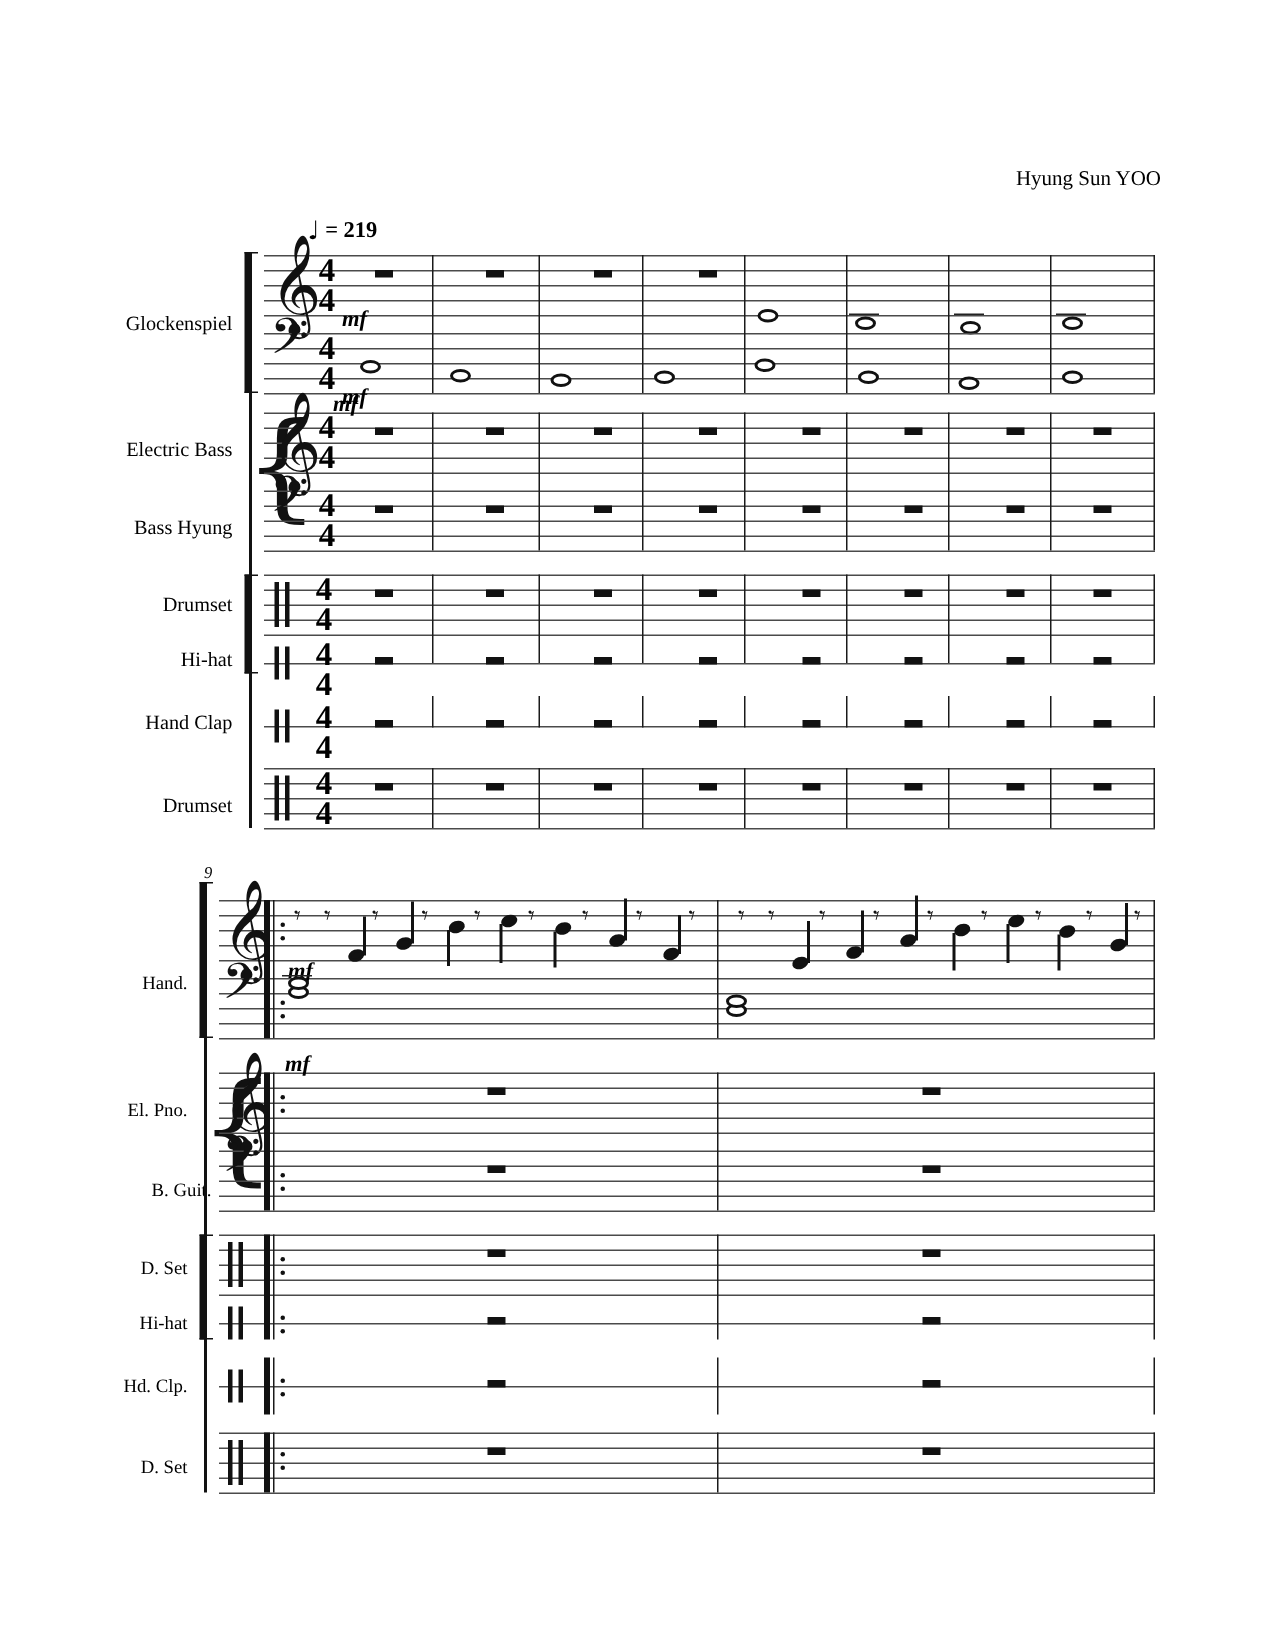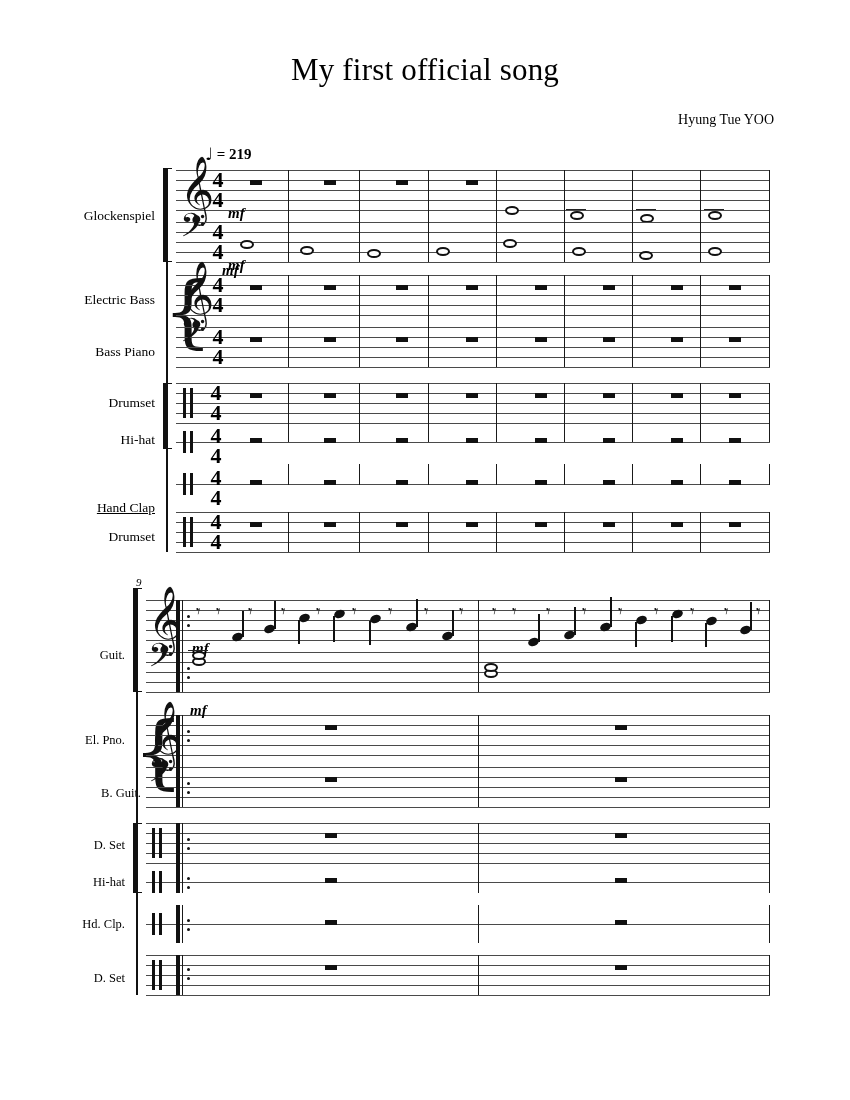--- a/index.html
+++ b/index.html
@@ -65,38 +65,37 @@
 
   .repdots{position:absolute;}
   .repdots b{position:absolute;width:3.2px;height:3.2px;border-radius:50%;
              background:#111;display:block;left:0;}
 </style>
 </head>
 <body>
 
 <div class="page">
 
-  <div class="title">My first official song</div>
-  <div class="composer">Hyung Tue YOO</div>
+  <div class="composer">Hyung Sun YOO</div>
 
   <div class="tempo" style="left:205px;top:143px;">
     <span class="tnote">♩</span>
     <span>= 219</span>
   </div>
 
   <div class="sysnum" style="left:136px;top:576px;">9</div>
 
   <div>
 
     <div class="instlabel" style="left:0;width:155px;top:208px;">Glockenspiel</div>
     <div class="instlabel" style="left:0;width:155px;top:292px;">Electric Bass</div>
-    <div class="instlabel" style="left:0;width:155px;top:344px;">Bass Piano</div>
+    <div class="instlabel" style="left:0;width:155px;top:344px;">Bass Hyung</div>
     <div class="instlabel" style="left:0;width:155px;top:395px;">Drumset</div>
     <div class="instlabel" style="left:0;width:155px;top:432px;">Hi-hat</div>
-    <div class="instlabel" style="left:0;width:155px;top:500px;text-decoration:underline;">Hand Clap</div>
+    <div class="instlabel" style="left:0;width:155px;top:474px;">Hand Clap</div>
     <div class="instlabel" style="left:0;width:155px;top:529px;">Drumset</div>
 
     <div class="sysline" style="left:166px;top:168px;height:384px;"></div>
 
     <div class="brack" style="left:163px;top:168px;width:9px;height:94px;"></div>
 
     <div class="brack" style="left:163px;top:383px;width:9px;height:66px;"></div>
 
     <div class="brace" style="left:163px;top:272px;font-size:78px;">{</div>
 
@@ -358,21 +357,21 @@
       <div class="barline" style="left:496px;top:512px;height:40px;"></div>
       <div class="barline" style="left:564px;top:512px;height:40px;"></div>
       <div class="barline" style="left:632px;top:512px;height:40px;"></div>
       <div class="barline" style="left:700px;top:512px;height:40px;"></div>
       <div class="barline" style="left:769px;top:512px;height:40px;"></div>
     </div>
   </div>
 
   <div>
 
-    <div class="instlabel sm" style="left:0;width:125px;top:648px;">Guit.</div>
+    <div class="instlabel sm" style="left:0;width:125px;top:648px;">Hand.</div>
     <div class="instlabel sm" style="left:0;width:125px;top:733px;">El. Pno.</div>
     <div class="instlabel sm" style="left:16px;width:125px;top:786px;">B. Guit.</div>
     <div class="instlabel sm" style="left:0;width:125px;top:838px;">D. Set</div>
     <div class="instlabel sm" style="left:0;width:125px;top:875px;">Hi-hat</div>
     <div class="instlabel sm" style="left:0;width:125px;top:917px;">Hd. Clp.</div>
     <div class="instlabel sm" style="left:0;width:125px;top:971px;">D. Set</div>
 
     <div class="sysline" style="left:136px;top:588px;height:407px;"></div>
     <div class="brack" style="left:133px;top:588px;width:9px;height:104px;"></div>
     <div class="brack" style="left:133px;top:823px;width:9px;height:70px;"></div>

